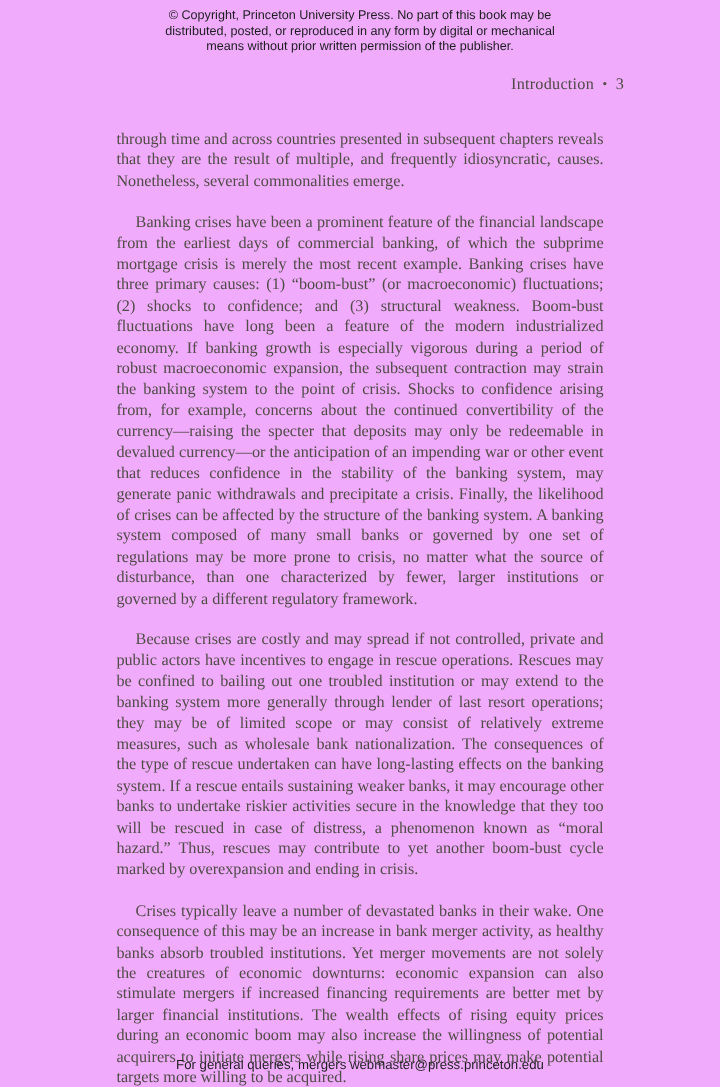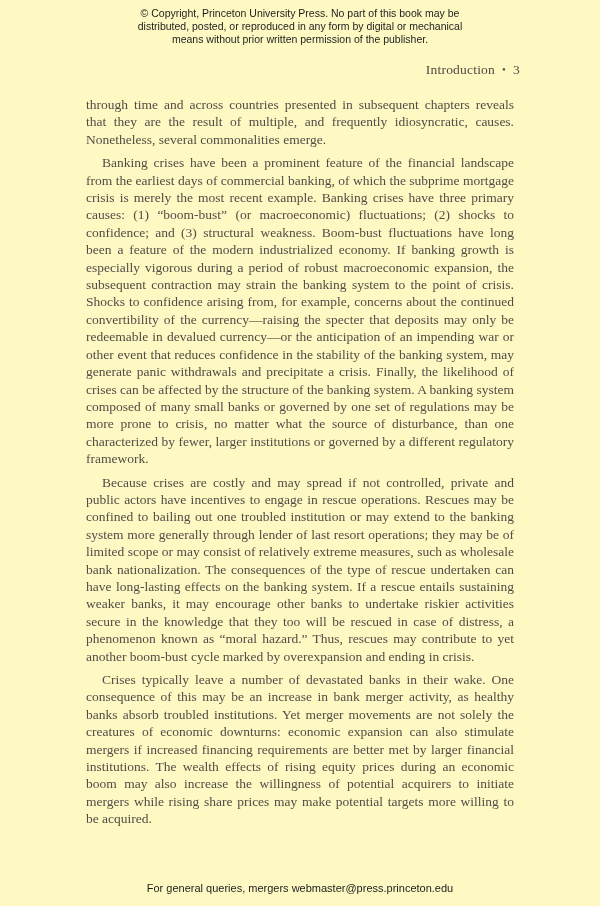--- a/index.html
+++ b/index.html
@@ -4,21 +4,21 @@
 <style>
   html, body {
     margin: 0;
     padding: 0;
     background: #ffffff;
   }
   .page {
     position: relative;
     width: 600px;
     height: 906px;
-    background: #fef9c3;
+    background: #f0abfc;
     overflow: hidden;
     font-family: "Liberation Serif", serif;
   }
   .copyright-notice {
     position: absolute;
     top: 7px;
     left: 50%;
     transform: translateX(-50%);
     width: 352px;
     text-align: center;
@@ -45,21 +45,21 @@
     position: absolute;
     top: 90px;
     left: 80px;
     width: 440px;
     text-align: justify;
     font-size: 13.5px;
     line-height: 17.4px;
     color: #514c46;
   }
   .body-text p {
-    margin: 6px;
+    margin: 17px;
     padding: 0;
   }
   .body-text p.indent {
     text-indent: 16px;
   }
   .page-footer {
     position: absolute;
     bottom: 12px;
     left: 0;
     width: 100%;

